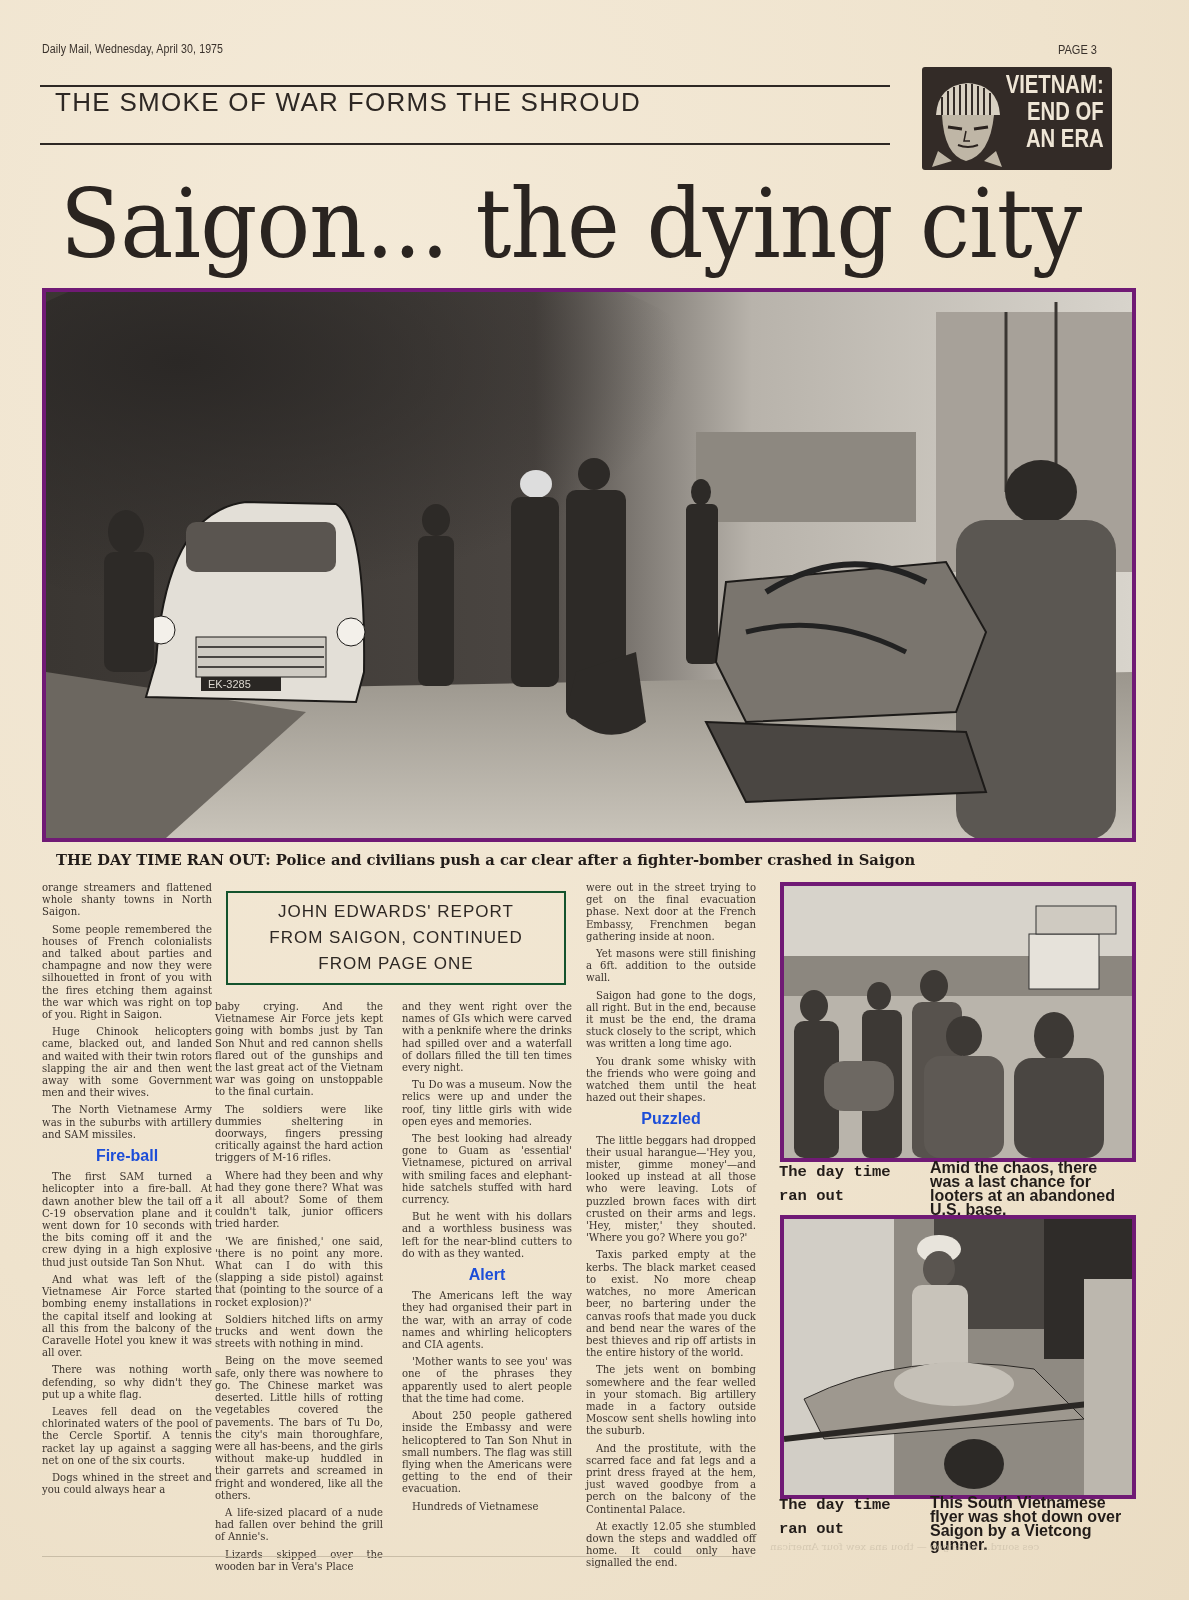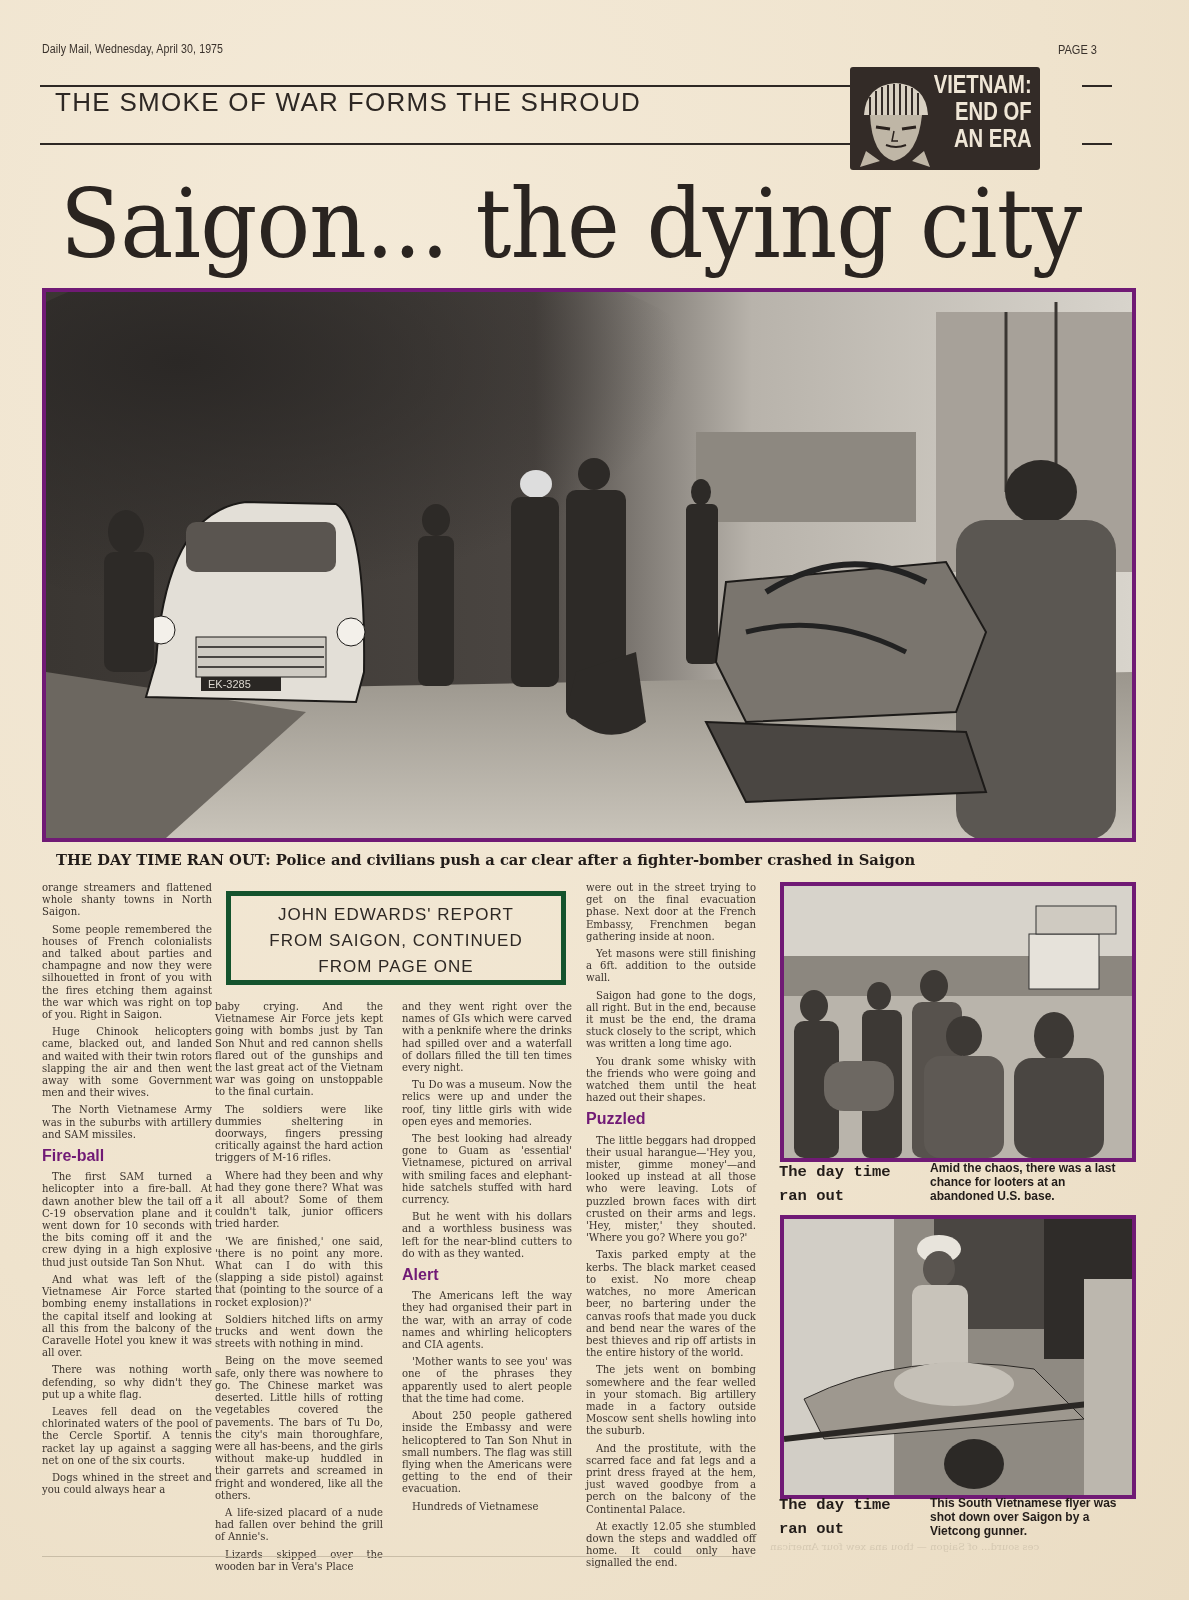--- a/index.html
+++ b/index.html
@@ -8,33 +8,33 @@
     background:#f1e6d2;
     background-image: radial-gradient(ellipse at 30% 20%, #f4ead8 0%, #efe3cd 60%, #eadcc3 100%);
     color:#2a2420;
     font-family:"DejaVu Serif", serif;
   }
   .abs { position:absolute; }
   .dateline { left:42px; top:42px; font-family:"Liberation Sans Narrow","Liberation Sans", sans-serif; font-size:12.5px; letter-spacing:0.1px; color:#3a322c; transform:scaleX(0.85); transform-origin:left; }
   .pagenum { right:92px; top:42px; font-family:"Liberation Sans", sans-serif; font-size:13px; color:#3a322c; transform:scaleX(0.85); transform-origin:right; }
   .rule { background:#2e2824; height:2px; }
   .kicker { left:55px; top:87px; font-family:"Liberation Sans", sans-serif; font-size:26px; letter-spacing:1.3px; color:#2e2824; }
-  .badge { left:850px; top:67px; width:190px; height:103px; background:#332b27; border-radius:3px; overflow:hidden; }
+  .badge { left:922px; top:67px; width:190px; height:103px; background:#332b27; border-radius:3px; overflow:hidden; }
   .badge .soldier { position:absolute; left:6px; top:8px; width:78px; height:92px; }
   .badge .btext { position:absolute; right:8px; top:4px; text-align:right; font-family:"Liberation Sans", sans-serif; font-weight:bold; color:#efe6d6; transform:scaleX(0.78); transform-origin:right; line-height:27px; font-size:26px; }
   .headline { left:60px; top:168px; font-family:"DejaVu Serif", serif; font-size:96px; letter-spacing:-1px; color:#2a2420; white-space:nowrap; transform:scaleX(0.93); transform-origin:left; }
   .photo { border:4px solid #701a75; background:#8a857d; overflow:hidden; }
   .caption-main { left:56px; top:850px; font-family:"DejaVu Serif", serif; font-weight:bold; font-size:15.5px; color:#221c19; white-space:nowrap; transform:scaleX(0.95); transform-origin:left; }
   .col { font-family:"DejaVu Serif", serif; font-size:10.1px; line-height:12.2px; color:#3a322c; text-align:justify; }
   .col p { margin:0 0 5px 0; text-indent:10px; }
   .col p.first { text-indent:0; }
-  .col h3 { font-family:"Liberation Sans", sans-serif; font-weight:bold; font-size:16px; margin:9px 0 9px 0; color:#701a75; }
-  .boxnote { left:226px; top:891px; width:340px; height:94px; border:5px solid #14532d; font-family:"Liberation Sans", sans-serif; font-size:17px; letter-spacing:1px; text-align:center; line-height:26px; padding-top:6px; box-sizing:border-box; color:#2e2824; }
+  .col h3 { font-family:"Liberation Sans", sans-serif; font-weight:bold; font-size:16px; text-align:center; margin:9px 0 9px 0; color:#1d4ed8; }
+  .boxnote { left:226px; top:891px; width:340px; height:94px; border:2px solid #14532d; font-family:"Liberation Sans", sans-serif; font-size:17px; letter-spacing:1px; text-align:center; line-height:26px; padding-top:6px; box-sizing:border-box; color:#2e2824; }
   .sidecap-l { font-family:Liberation Mono, monospace; font-weight:bold; font-size:15.5px; line-height:24px; color:#221c19; }
-  .sidecap-r { font-family:"Liberation Sans", sans-serif; font-weight:bold; font-size:12px; line-height:14px; color:#221c19; }
+  .sidecap-r { font-family:"Liberation Sans", sans-serif; font-weight:bold; font-size:16px; line-height:14px; color:#221c19; }
   .faint { font-family:"DejaVu Serif", serif; font-size:10px; color:#cbbfa9; opacity:0.7; }
 </style>
 </head>
 <body>
 
 <div class="abs dateline">Daily Mail, Wednesday, April 30, 1975</div>
 <div class="abs pagenum">PAGE 3</div>
 
 <div class="abs rule" style="left:40px; top:85px; width:850px;"></div>
 <div class="abs rule" style="left:1082px; top:85px; width:30px;"></div>

